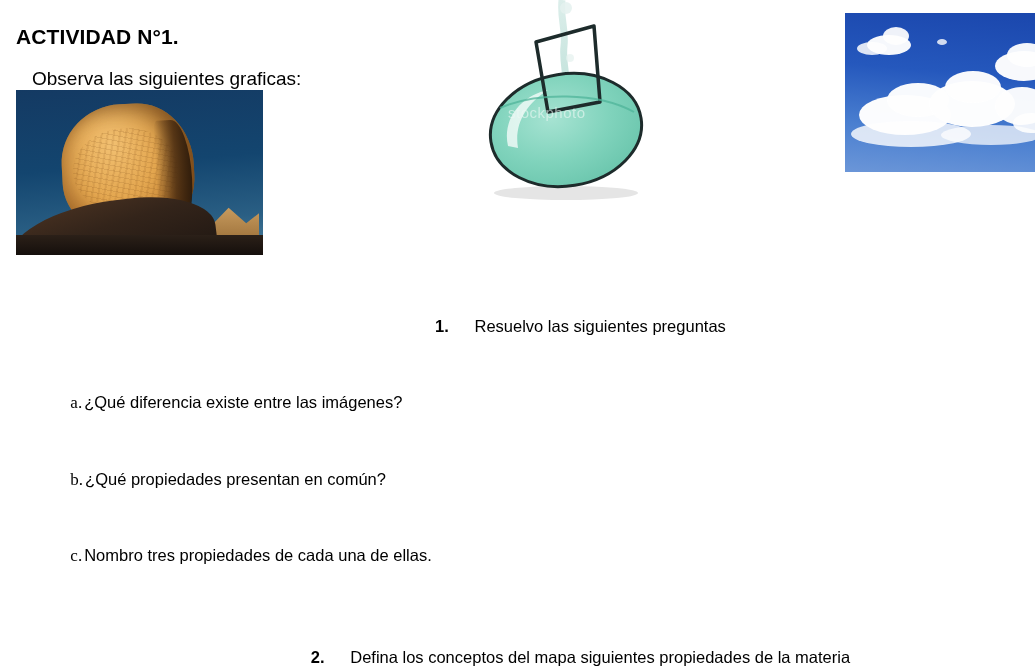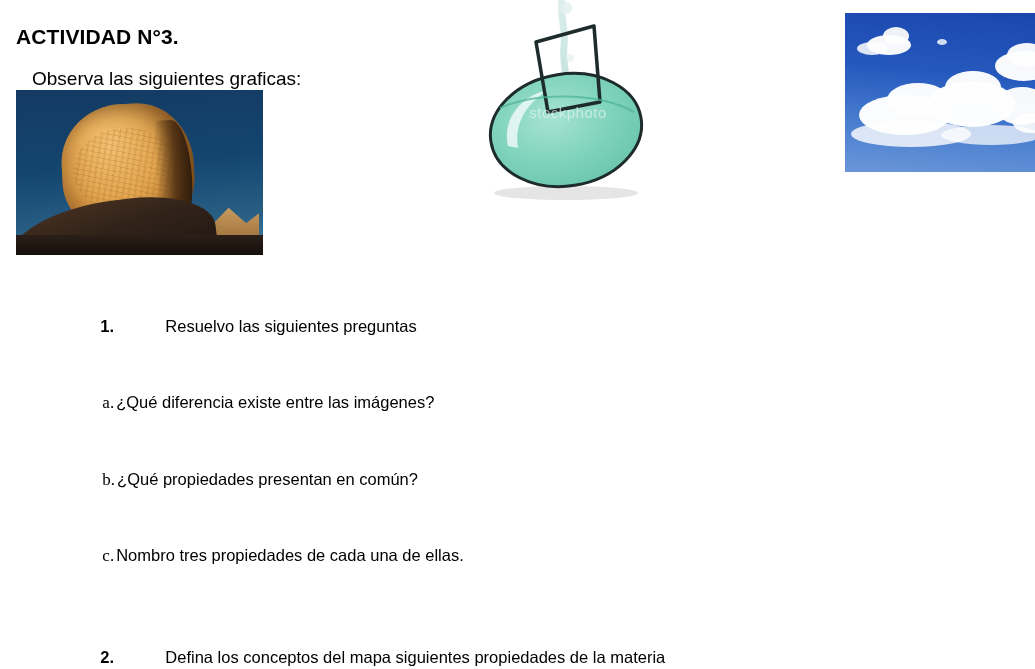--- a/index.html
+++ b/index.html
@@ -125,21 +125,20 @@
     top: 0px;
     width: 176px;
     height: 205px;
   }
   .flask-svg { display: block; width: 176px; height: 205px; }
   .flask-watermark {
     position: absolute;
     left: 30px;
     top: 104px;
     width: 120px;
-    text-align: center;
     font-size: 15px;
     letter-spacing: 0.5px;
     color: rgba(235,248,244,0.62);
     font-family: "Liberation Sans", sans-serif;
     pointer-events: none;
     user-select: none;
   }
 
   .img-sky {
     position: absolute;
@@ -176,48 +175,49 @@
     position: absolute;
     left: 0;
     top: 288px;
     width: 1035px;
     font-size: 16.5px;
     line-height: 25.5px;
   }
   .task-line {
     white-space: pre-wrap;
     margin: 0;
+    text-align: center;
   }
   .task-line .num {
     display: inline-block;
     width: 65px;
     margin-left: 82px;
     font-weight: bold;
   }
   .sub-line {
     margin: 0;
-    padding-left: 84px;
+    padding-left: 52px;
     white-space: pre-wrap;
   }
   .sub-line .letter {
     font-family: "Liberation Serif", serif;
     font-size: 17px;
   }
   .sub-line .sub-text {
     margin-left: 2px;
   }
   .spacer-line {
     height: 25.5px;
   }
 </style>
 </head>
 <body>
 
 <div class="heading-block">
-  <div class="activity-title">ACTIVIDAD N°3.</div>
+  <div class="activity-title">ACTIVIDAD N°1.</div>
   <div class="activity-subtitle">Observa las siguientes graficas:</div>
 </div>
 
 <div class="img-rock">
   <div class="rock-sky"></div>
   <div class="rock-far"></div>
   <div class="rock-boulder"></div>
   <div class="rock-darkedge"></div>
   <div class="rock-ledge"></div>
   <div class="rock-ledge2"></div>

